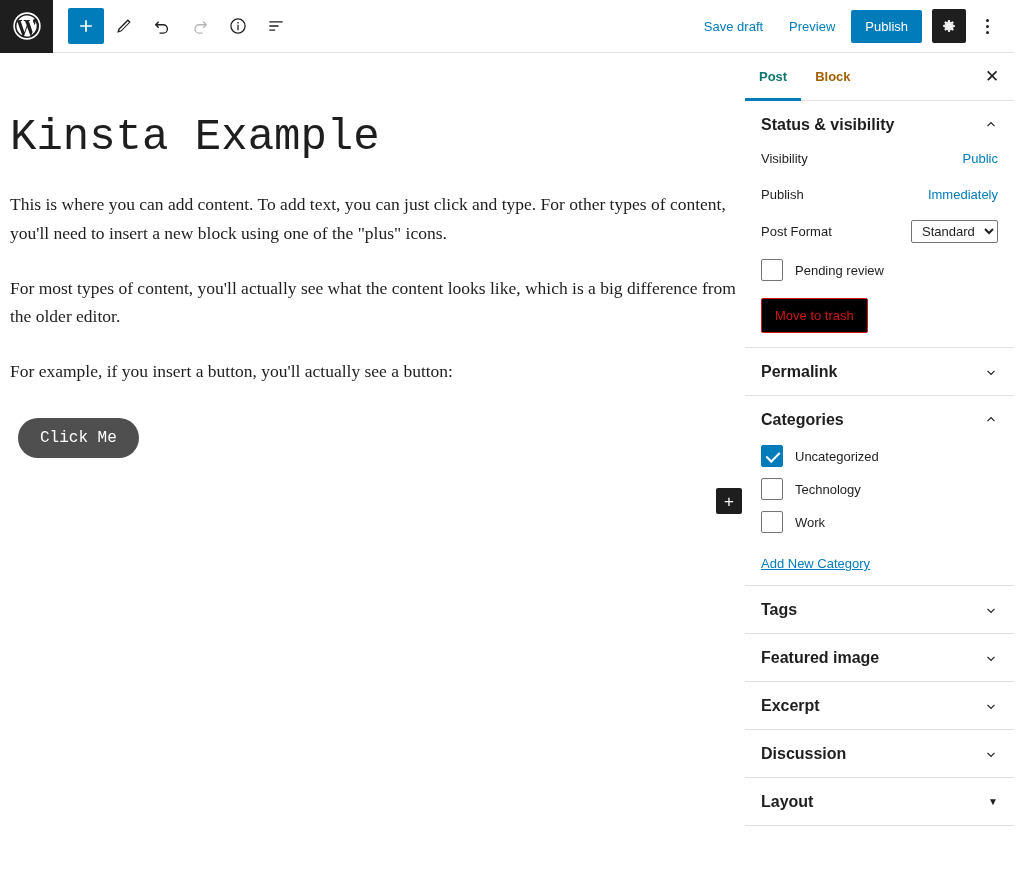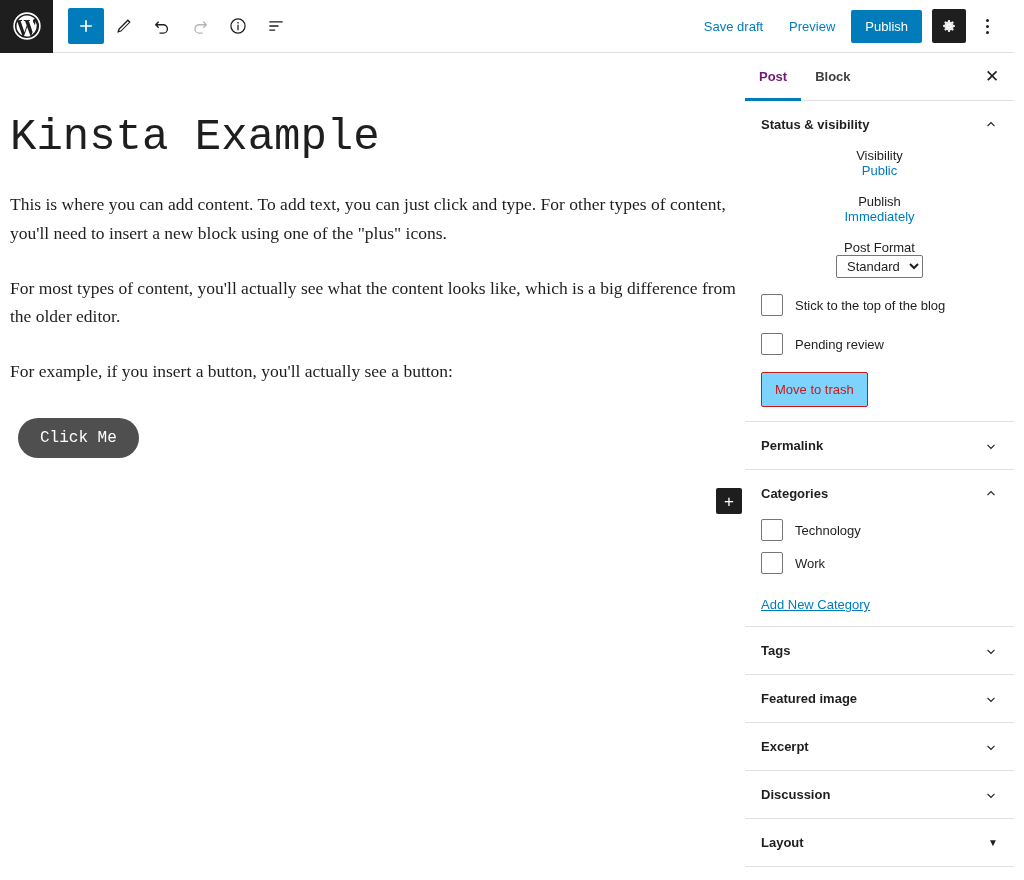--- a/index.html
+++ b/index.html
@@ -99,40 +99,40 @@
     position: absolute; top: 53px; right: 0; width: 269px; bottom: 0;
     background: #fff; overflow: hidden;
     font-size: 13px;
   }
   .sb-tabs {
     display: flex; align-items: center; height: 48px;
     border-bottom: 1px solid #e0e0e0; position: relative;
   }
   .sb-tab {
     padding: 0 14px; height: 48px; display: flex; align-items: center;
-    font-weight: bold; font-size: 13px; color: #404040; cursor: pointer;
+    font-weight: bold; font-size: 13px; color: #a16207; cursor: pointer;
     background: none; border: none; font-family: "Liberation Sans", sans-serif;
   }
-  .sb-tab.active { box-shadow: inset 0 -3px 0 #007cba; color: #701a75; }
+  .sb-tab.active { box-shadow: inset 0 -3px 0 #007cba; color: #0f766e; }
   .sb-close {
     margin-left: auto; width: 44px; height: 48px; display: flex;
     align-items: center; justify-content: center; cursor: pointer;
     background: none; border: none; color: #1e1e1e; font-size: 17px;
   }
   .panel { border-bottom: 1px solid #e0e0e0; padding: 0 16px; }
   .panel-head {
     display: flex; align-items: center; justify-content: space-between;
     height: 47px; cursor: pointer;
   }
-  .panel-title { font-weight: bold; font-size: 13px; color: #1e1e1e; }
+  .panel-title { font-weight: bold; font-size: 16px; color: #1e1e1e; }
   .chev { width: 14px; height: 14px; color: #1e1e1e; }
   .panel-body { padding-bottom: 14px; }
   .row {
     display: flex; align-items: center; justify-content: space-between;
-    margin-bottom: 16px; min-height: 20px; flex-direction: column;
+    margin-bottom: 16px; min-height: 20px;
   }
   .row-label { color: #1e1e1e; font-size: 13px; }
   .row-value { color: #007cba; font-size: 13px; cursor: pointer; background:none;border:none;
     font-family: "Liberation Sans", sans-serif; padding: 0; }
   select.format-select {
     font-size: 13px; padding: 2px 6px; border: 1px solid #757575;
     border-radius: 2px; background: #fff; color: #1e1e1e;
     font-family: "Liberation Sans", sans-serif; min-width: 84px;
   }
   .cb-row { display: flex; align-items: center; gap: 12px; margin-bottom: 17px; }
@@ -144,21 +144,21 @@
     background: #007cba; border-color: #007cba;
     position: relative;
   }
   .cb.checked::after {
     content: ""; position: absolute; left: 7px; top: 3px;
     width: 6px; height: 11px; border: solid #fff;
     border-width: 0 2px 2px 0; transform: rotate(45deg);
   }
   .cb-label { font-size: 13px; color: #1e1e1e; }
   .trash-btn {
-    border: 1px solid #cc1818; color: #cc1818; background: #7dd3fc;
+    border: 1px solid #cc1818; color: #cc1818; background: #000000;
     border-radius: 2px; font-size: 13px; padding: 9px 13px; cursor: pointer;
     font-family: "Liberation Sans", sans-serif;
   }
   .cat-list { margin-top: 2px; }
   .cat-row { display: flex; align-items: center; gap: 12px; margin-bottom: 11px; }
   .add-cat {
     color: #007cba; font-size: 13px; text-decoration: underline;
     cursor: pointer; display: inline-block; margin-top: 12px;
     background: none; border: none; padding: 0;
     font-family: "Liberation Sans", sans-serif;
@@ -265,24 +265,20 @@
           <button class="row-value">Immediately</button>
         </div>
         <div class="row">
           <span class="row-label">Post Format</span>
           <select class="format-select">
             <option>Standard</option>
           </select>
         </div>
         <div class="cb-row">
           <span class="cb"></span>
-          <span class="cb-label">Stick to the top of the blog</span>
-        </div>
-        <div class="cb-row">
-          <span class="cb"></span>
           <span class="cb-label">Pending review</span>
         </div>
         <button class="trash-btn">Move to trash</button>
       </div>
     </div>
 
     <div class="panel">
       <div class="panel-head">
         <span class="panel-title">Permalink</span>
         <svg class="chev" viewBox="0 0 24 24">
@@ -292,20 +288,24 @@
     </div>
 
     <div class="panel">
       <div class="panel-head">
         <span class="panel-title">Categories</span>
         <svg class="chev" viewBox="0 0 24 24">
             <path fill="none" stroke="currentColor" stroke-width="2" d="m6 14 6-6 6 6"></path>
           </svg>
       </div>
       <div class="panel-body cat-list">
+        <div class="cat-row">
+          <span class="cb checked"></span>
+          <span class="cb-label">Uncategorized</span>
+        </div>
         <div class="cat-row">
           <span class="cb"></span>
           <span class="cb-label">Technology</span>
         </div>
         <div class="cat-row">
           <span class="cb"></span>
           <span class="cb-label">Work</span>
         </div>
         <button class="add-cat">Add New Category</button>
       </div>

